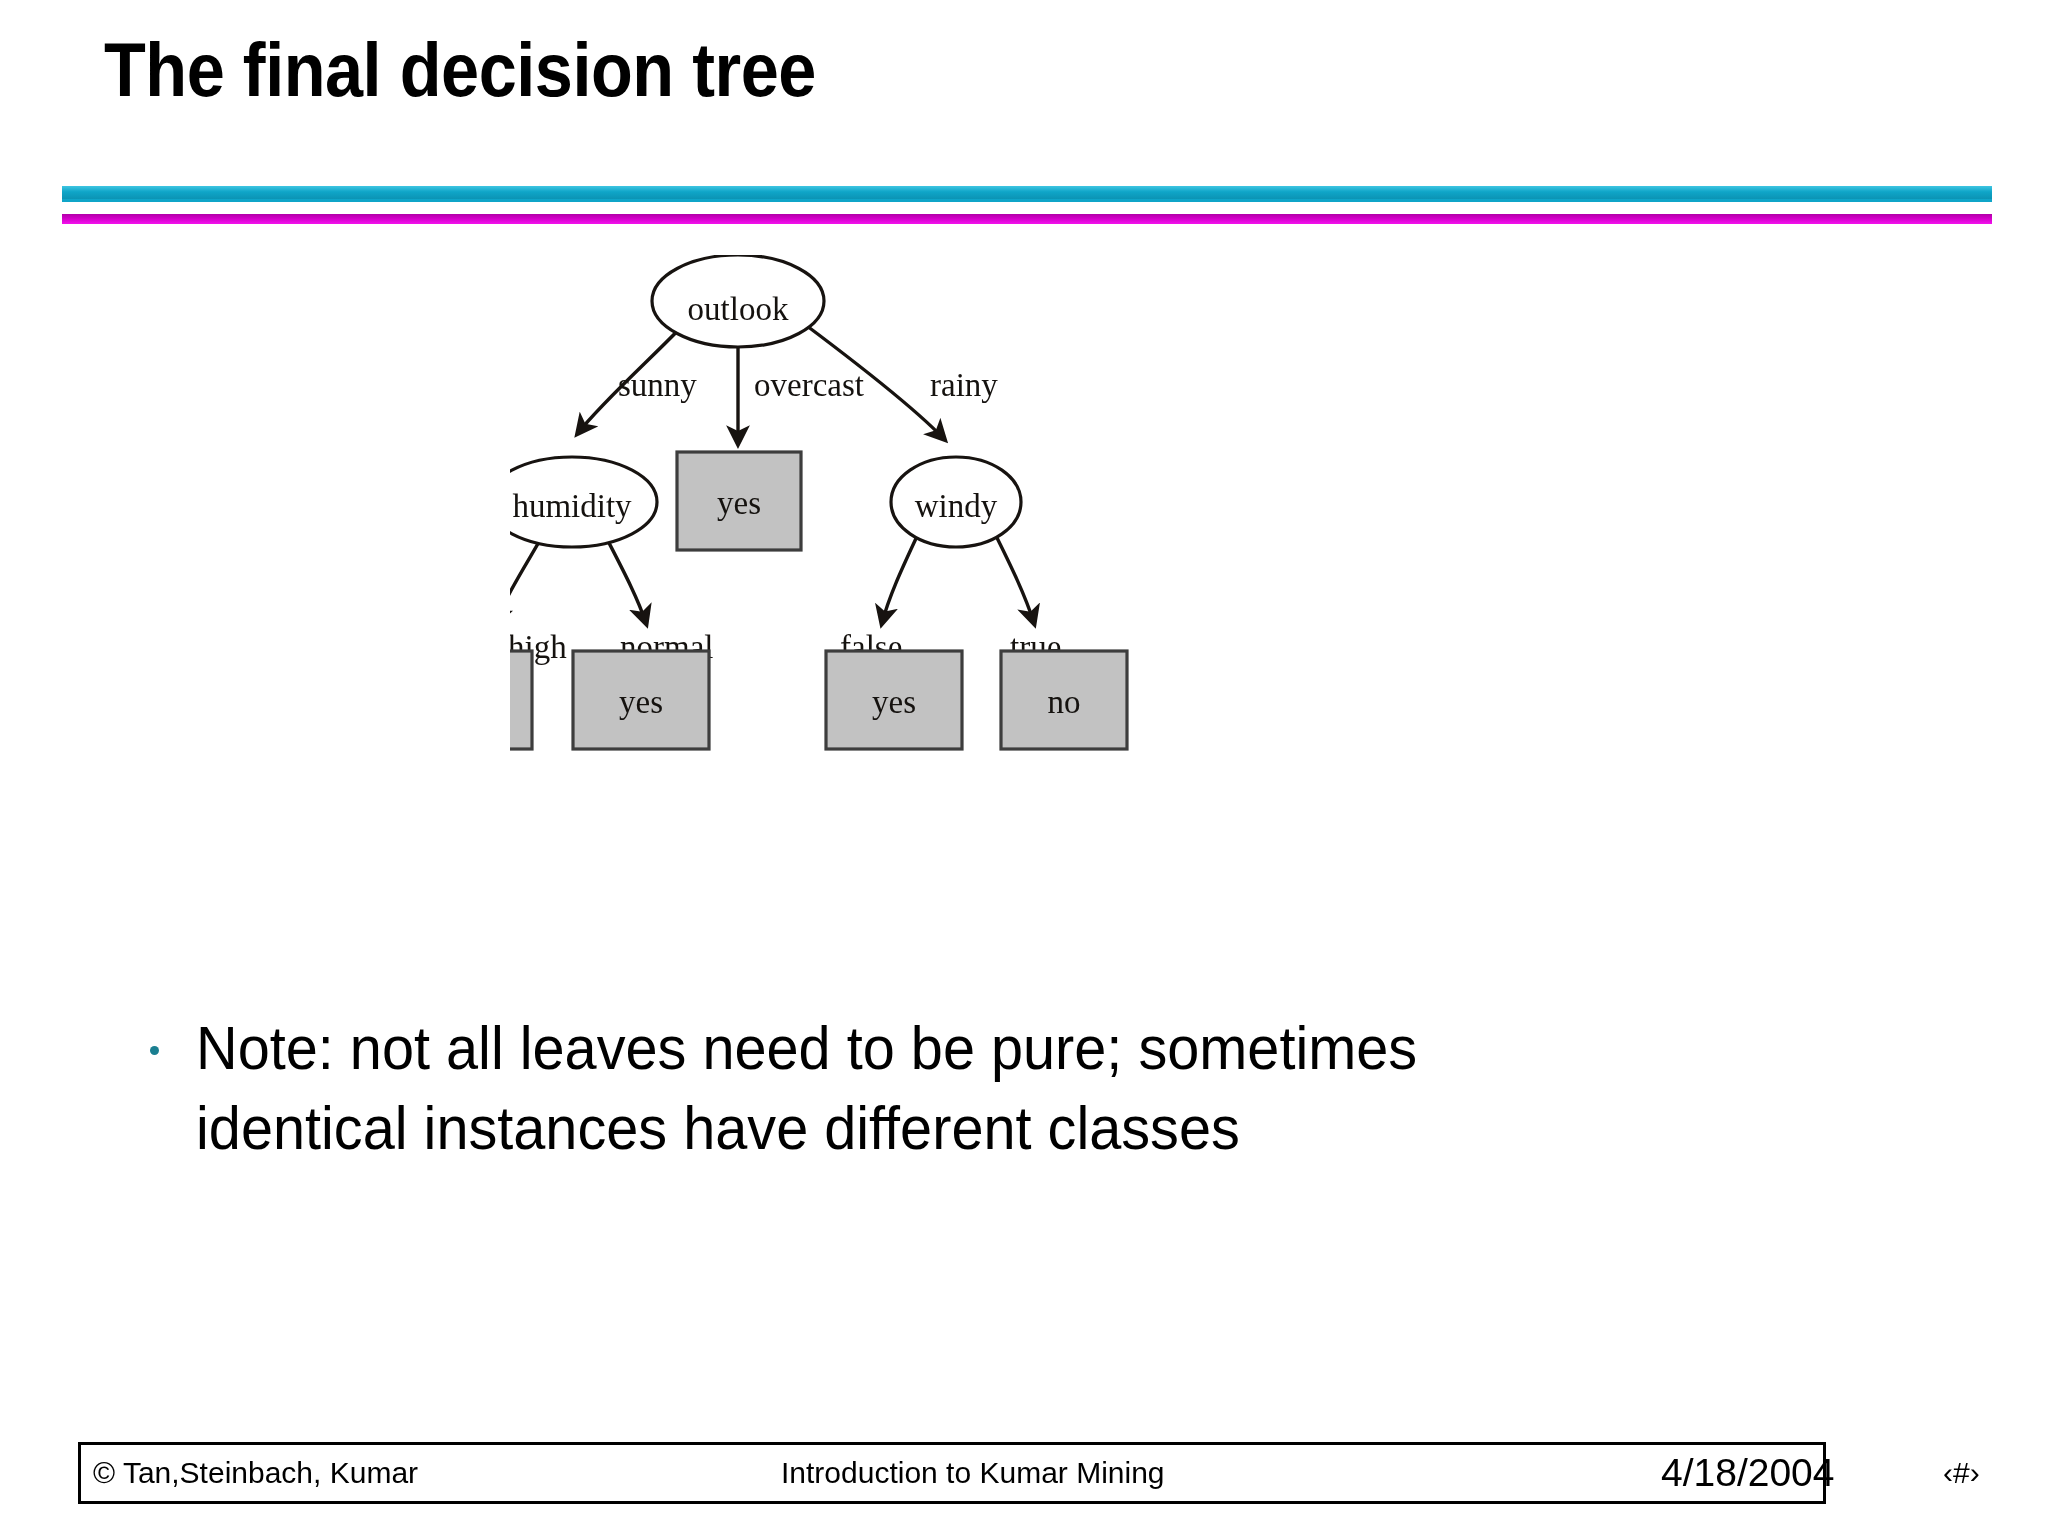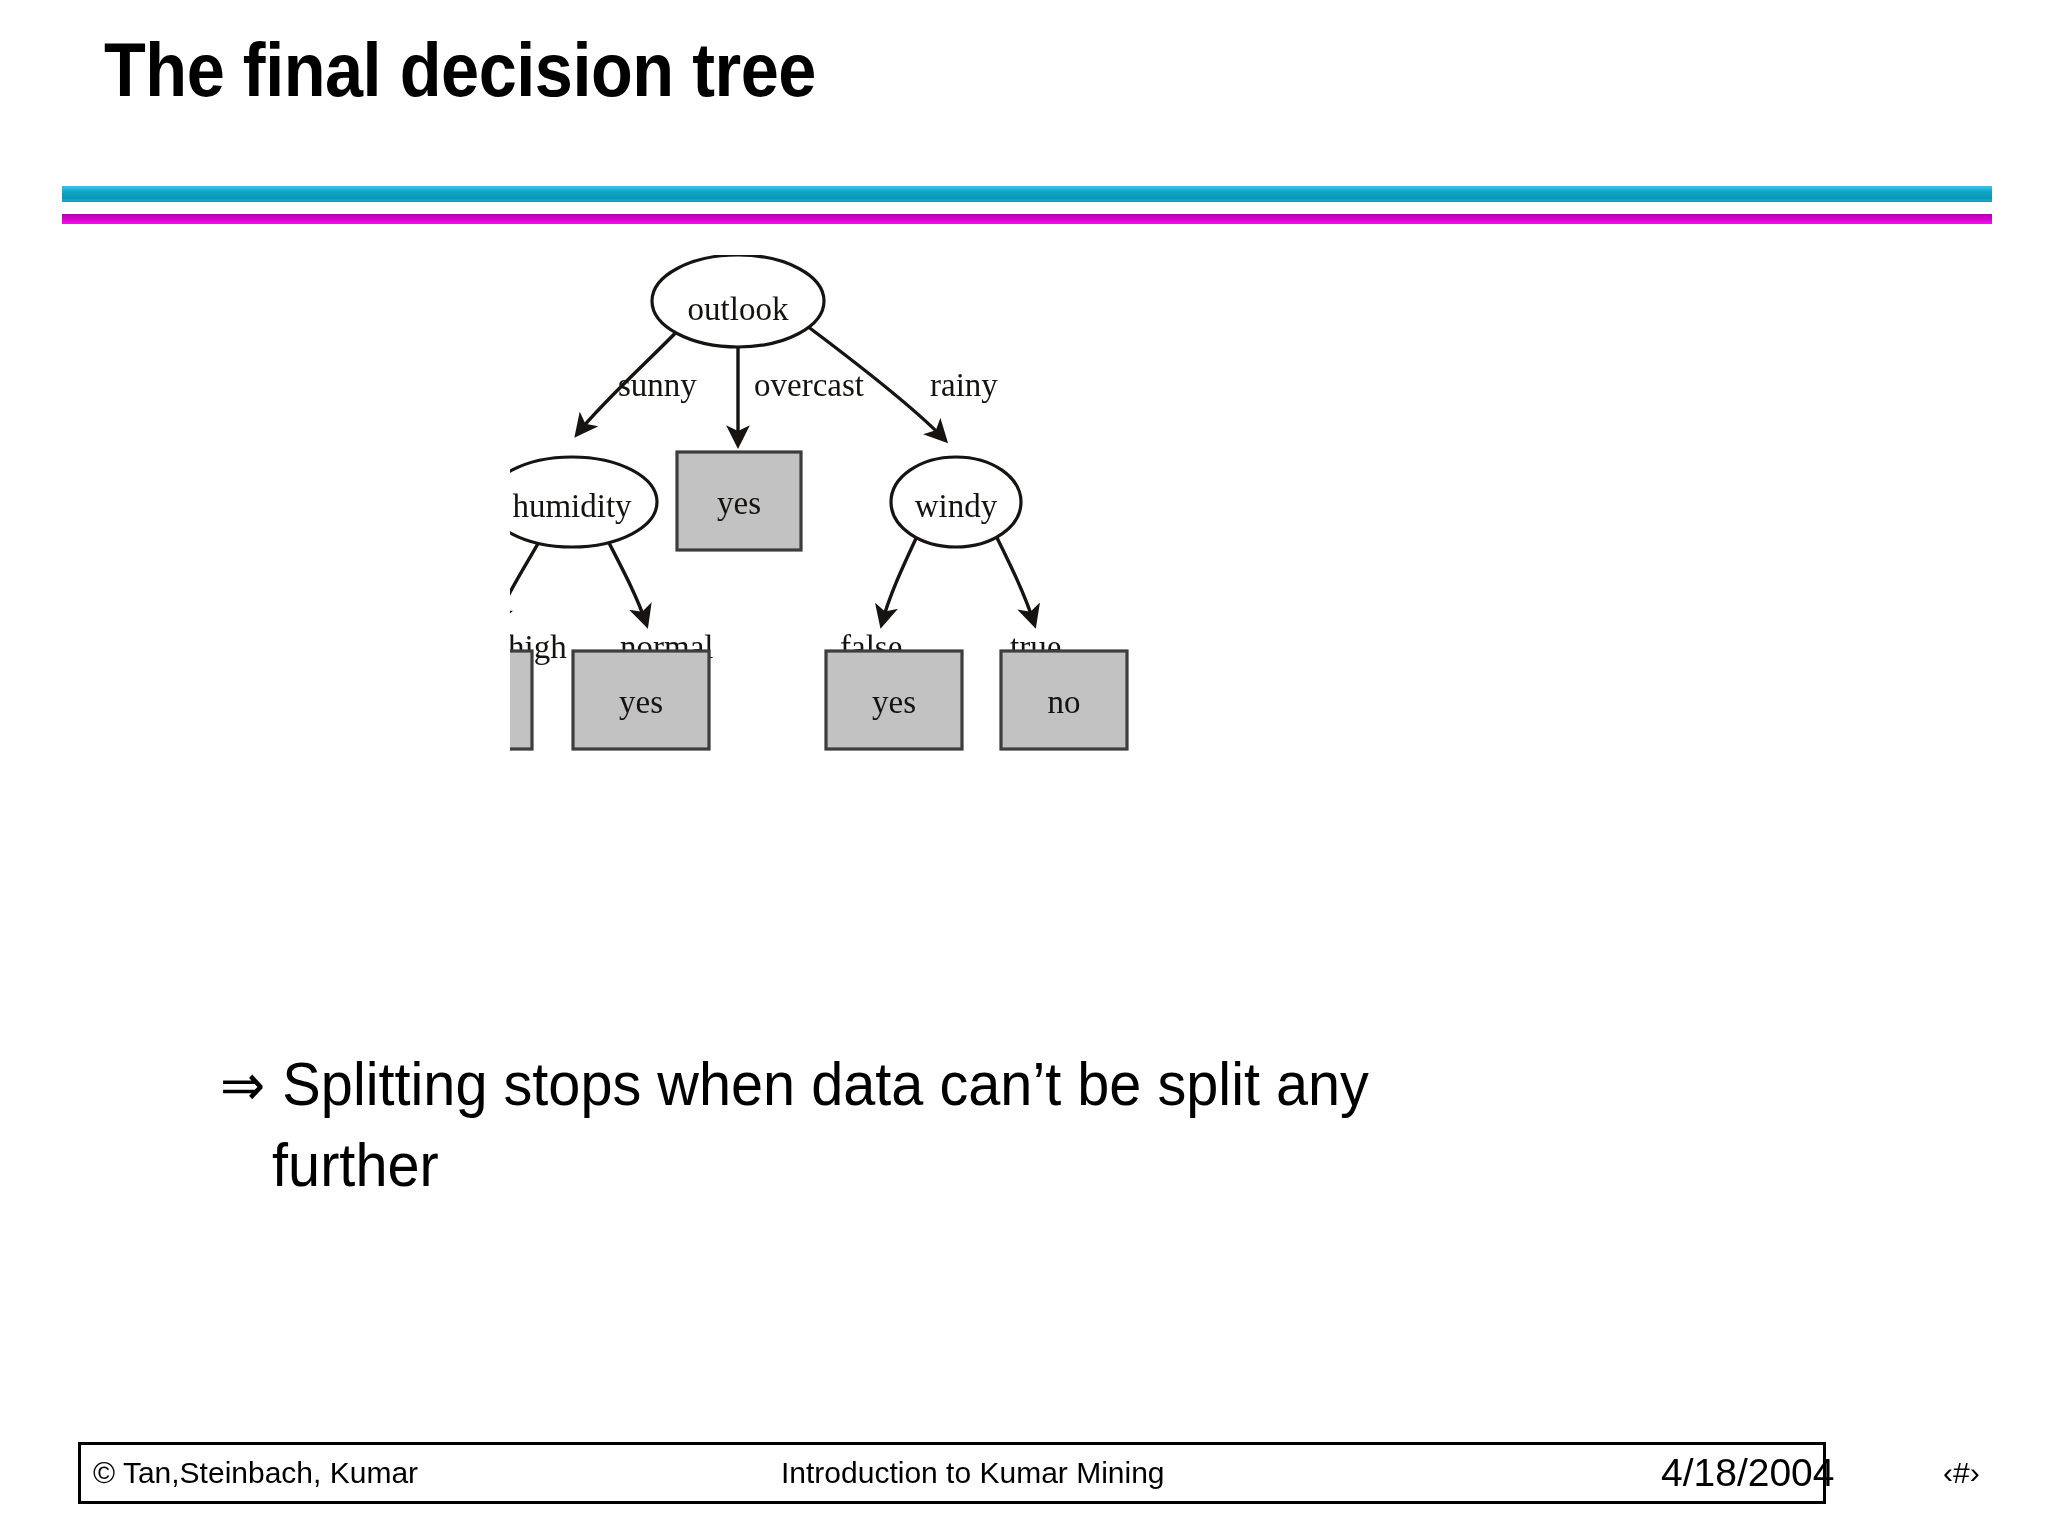--- a/index.html
+++ b/index.html
@@ -276,25 +276,26 @@
 
     <g>
       <rect class="leaf-rect" x="491" y="396" width="126" height="98"></rect>
       <text class="tree-text" x="554" y="450" text-anchor="middle" dominant-baseline="middle">no</text>
     </g>
   </svg>
 </div>
 
 <div class="body-block">
 
-
-  <div class="sub-block">
-    <div class="sub-line"><span class="imp-glyph">⇒&nbsp;</span><span>Splitting stops when data can’t be split any</span></div>
-    <div class="sub-line sub-line-indent">further</div>
+  <div class="bullet-row">
+    <span class="bullet-dot"></span>
+    <div class="body-line">Note: not all leaves need to be pure; sometimes</div>
+    <div class="body-line">identical instances have different classes</div>
   </div>
+
 
 </div>
 
 <div class="footer">
   <span class="footer-left">© Tan,Steinbach, Kumar</span>
   <span class="footer-center">Introduction to Kumar Mining</span>
   <span class="footer-date">4/18/2004</span>
   <span class="footer-page">‹#›</span>
 </div>
 

